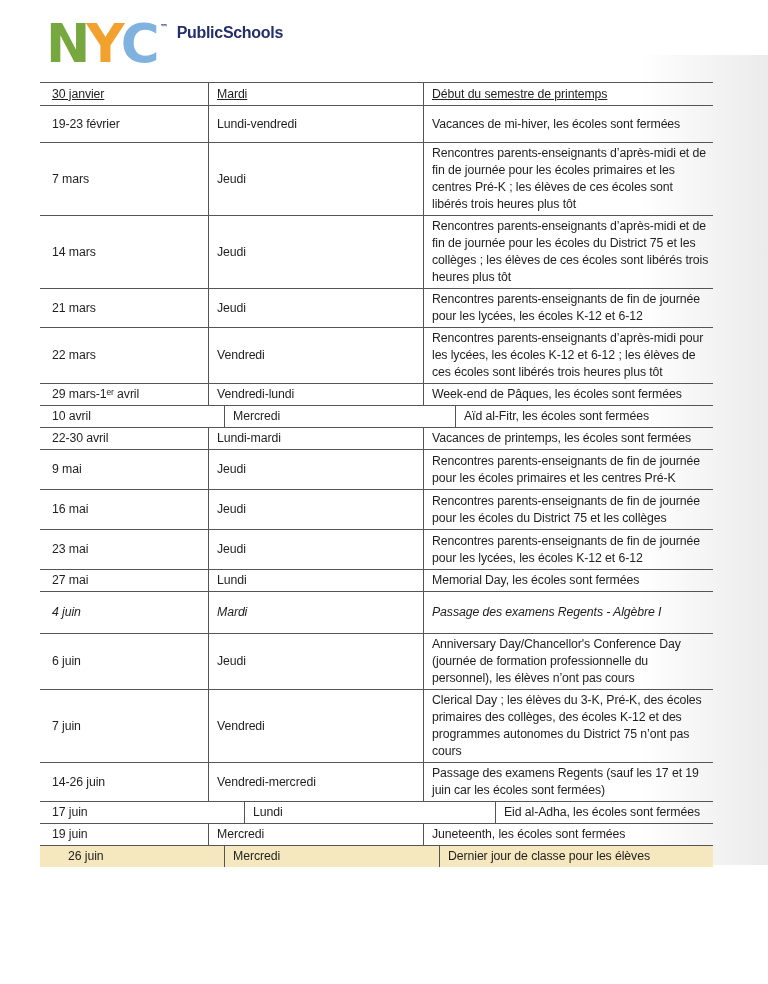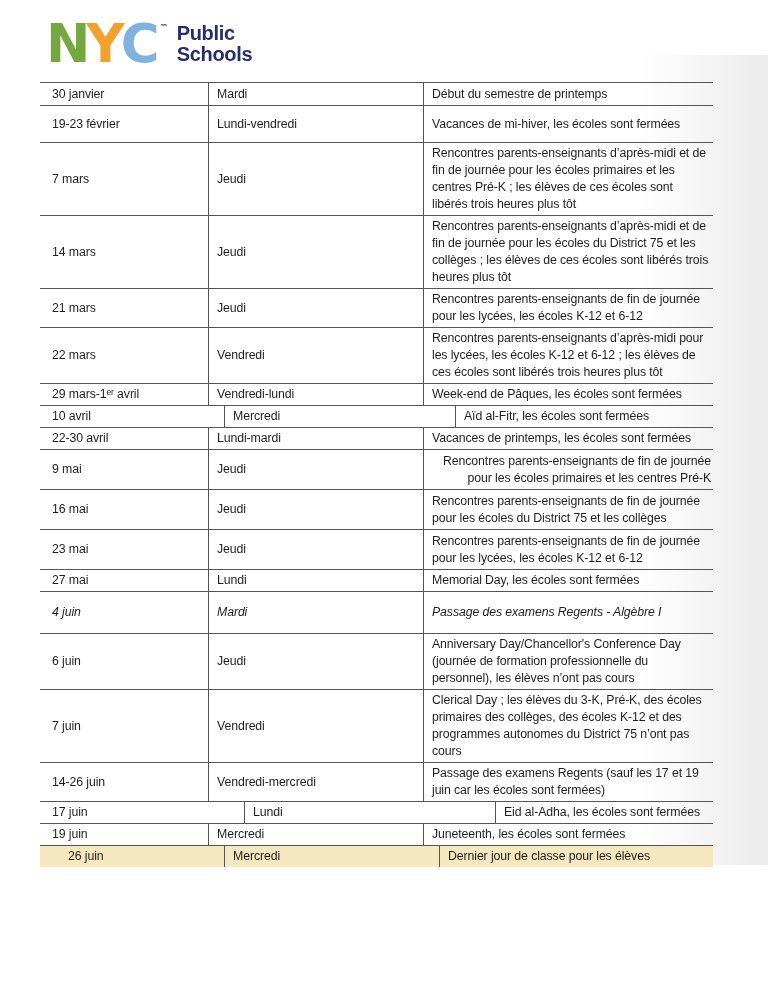--- a/index.html
+++ b/index.html
@@ -49,23 +49,23 @@
   .tm {
     font-size: 8px;
     line-height: 8px;
     letter-spacing: 0;
     color: var(--logo-navy, #232E6A);
     margin-top: 2px;
     margin-left: 4px;
   }
   .logo-text {
     display: flex;
-    flex-direction: column;
+    flex-direction: row;
     font-weight: bold;
-    font-size: 20px;
+    font-size: 16px;
     line-height: 20.5px;
     letter-spacing: -0.3px;
     color: var(--logo-navy, #232E6A);
     margin-top: 1px;
   }
   
   .calendar-table {
     position: absolute;
     left: 40px;
     top: 82px;
@@ -85,30 +85,30 @@
     display: flex;
     align-items: center;
     box-sizing: border-box;
     padding: 2px 4px 2px 12px;
   }
   .cell-day, .cell-desc {
     border-left: 1px solid var(--border, #555555);
     padding-left: 8px;
   }
   .cell-desc { padding-right: 2px; margin-left: 48px; }
-  .row:nth-child(1)  { min-height: 23px; }
+  .row:nth-child(1)  { min-height: 23px; text-decoration: underline; }
   .row:nth-child(2)  { min-height: 37px; }
   .row:nth-child(3)  { min-height: 71px; }
   .row:nth-child(4)  { min-height: 55px; }
   .row:nth-child(5)  { min-height: 37px; }
   .row:nth-child(6)  { min-height: 54px; }
   .row:nth-child(7)  { min-height: 20px; }
   .row:nth-child(8)  { min-height: 20px; gap: 16px; }
   .row:nth-child(9)  { min-height: 20px; }
-  .row:nth-child(10) { min-height: 40px; text-align: right; }
+  .row:nth-child(10) { min-height: 40px; }
   .row:nth-child(11) { min-height: 40px; }
   .row:nth-child(12) { min-height: 40px; }
   .row:nth-child(13) { min-height: 21px; }
   .row:nth-child(14) { min-height: 42px; font-style: italic; }
   .row:nth-child(15) { min-height: 55px; }
   .row:nth-child(16) { min-height: 63px; }
   .row:nth-child(17) { min-height: 37px; }
   .row:nth-child(18) { min-height: 19px; gap: 36px; }
   .row:nth-child(19) { min-height: 19px; }
   .row:nth-child(20) { min-height: 20px; }

